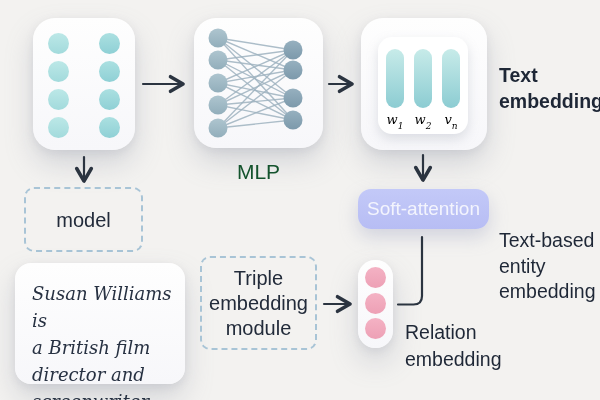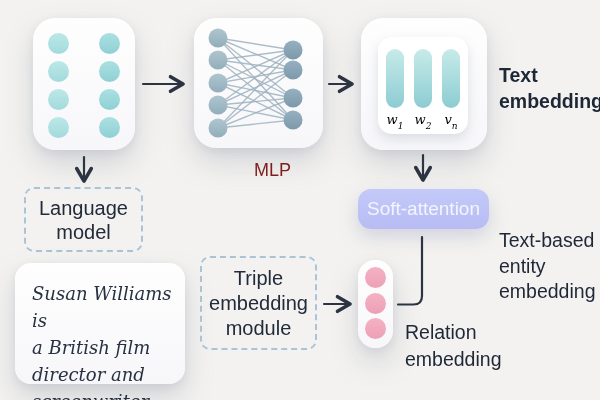--- a/index.html
+++ b/index.html
@@ -28,22 +28,22 @@
   #token-card{left:33px; top:18px; width:102px; height:132px;}
   .dot-grid{
     display:grid; grid-template-columns:repeat(2,21px); column-gap:30px; row-gap:7px;
     padding:15px 0 0 15px;
   }
   .tdot{width:21px; height:21px; border-radius:50%;}
   .tdot.c1{background:linear-gradient(180deg,#bce8e7,#a2dadc);}
   .tdot.c2{background:linear-gradient(180deg,#abe0e1,#8fd0d5);}
   
   #mlp-card{left:194px; top:18px; width:129px; height:130px;}
-  #mlp-label{left:208px; top:160px; width:129px; text-align:center;
-    font-size:18px; font-weight:500; color:#7f1d1d;}
+  #mlp-label{left:194px; top:160px; width:129px; text-align:center;
+    font-size:21px; font-weight:500; color:#14532d;}
   
   #text-emb-card{left:361px; top:18px; width:126px; height:132px;}
   #text-emb-inner{
     position:absolute; left:17px; top:19px; width:90px; height:97px;
     background:#ffffff; border-radius:14px;
     box-shadow:0 5px 12px rgba(145,150,165,.28);
   }
   .bars{display:flex; justify-content:center; gap:10px; padding-top:12px;}
   .vbar{width:18px; height:59px; border-radius:9px;
     background:linear-gradient(180deg,#c7ebe9 0%,#8cccd2 100%);}
@@ -164,21 +164,20 @@
         <span class="bar-label"><i>v</i><sub>n</sub></span>
       </div>
     </div>
   </div>
   <div id="text-emb-label" class="side-label">
     <div>Text</div>
     <div>embedding</div>
   </div>
 
   <div id="language-box" class="dashed-box">
-    <div>Language</div>
     <div>model</div>
   </div>
 
   <div id="quote-card" class="card">
     <div class="quote-text">
       <div>Susan Williams is</div>
       <div>a British film</div>
       <div>director and</div>
       <div>screenwriter.</div>
     </div>

